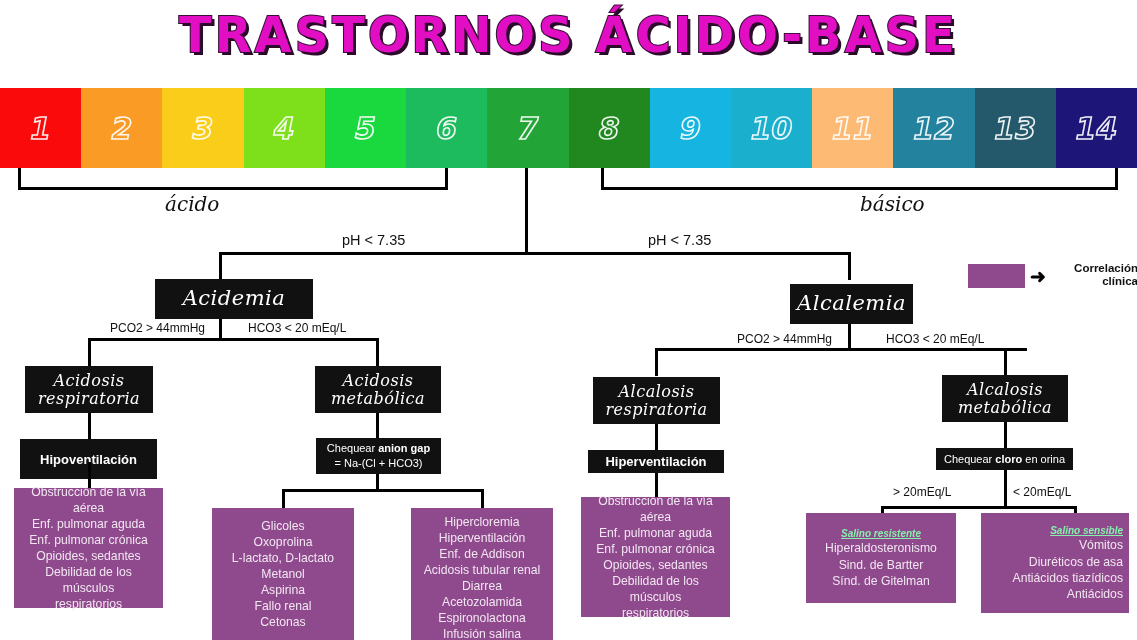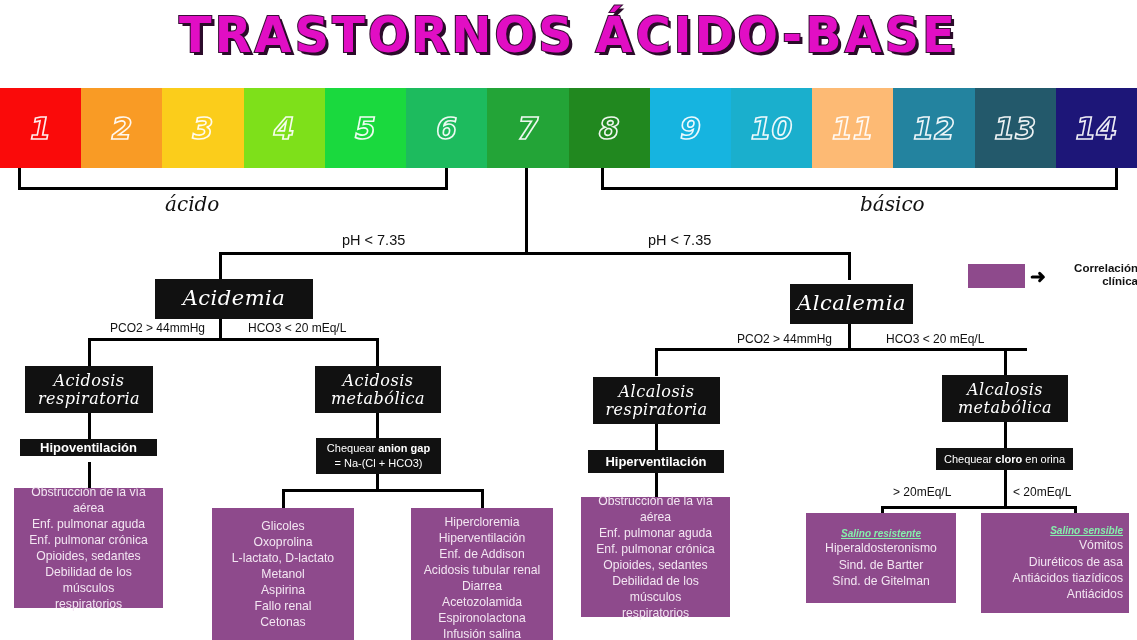--- a/index.html
+++ b/index.html
@@ -224,21 +224,21 @@
 
   <div class="abs edge-label" style="left:110px; top:321px;">PCO2 &gt; 44mmHg</div>
   <div class="abs edge-label" style="left:248px; top:321px;">HCO3 &lt; 20 mEq/L</div>
 
   <div class="abs black-box script" style="left:25px; top:366px; width:128px; height:47px; font-size:16px; white-space:pre-line;">
     <span>Acidosis
 respiratoria</span>
   </div>
   <div class="abs vline" style="left:88px; top:413px; height:27px;"></div>
 
-  <div class="abs black-box bold-sans" style="left:20px; top:439px; width:137px; height:17px;">
+  <div class="abs black-box bold-sans" style="left:20px; top:439px; width:137px; height:40px;">
     <span>Hipoventilación</span>
   </div>
   <div class="abs vline" style="left:88px; top:462px; height:26px;"></div>
 
   <div class="abs purple-box" style="left:14px; top:488px; width:149px; height:120px;">
     <div>Obstrucción de la vía</div>
     <div>aérea</div>
     <div>Enf. pulmonar aguda</div>
     <div>Enf. pulmonar crónica</div>
     <div>Opioides, sedantes</div>

